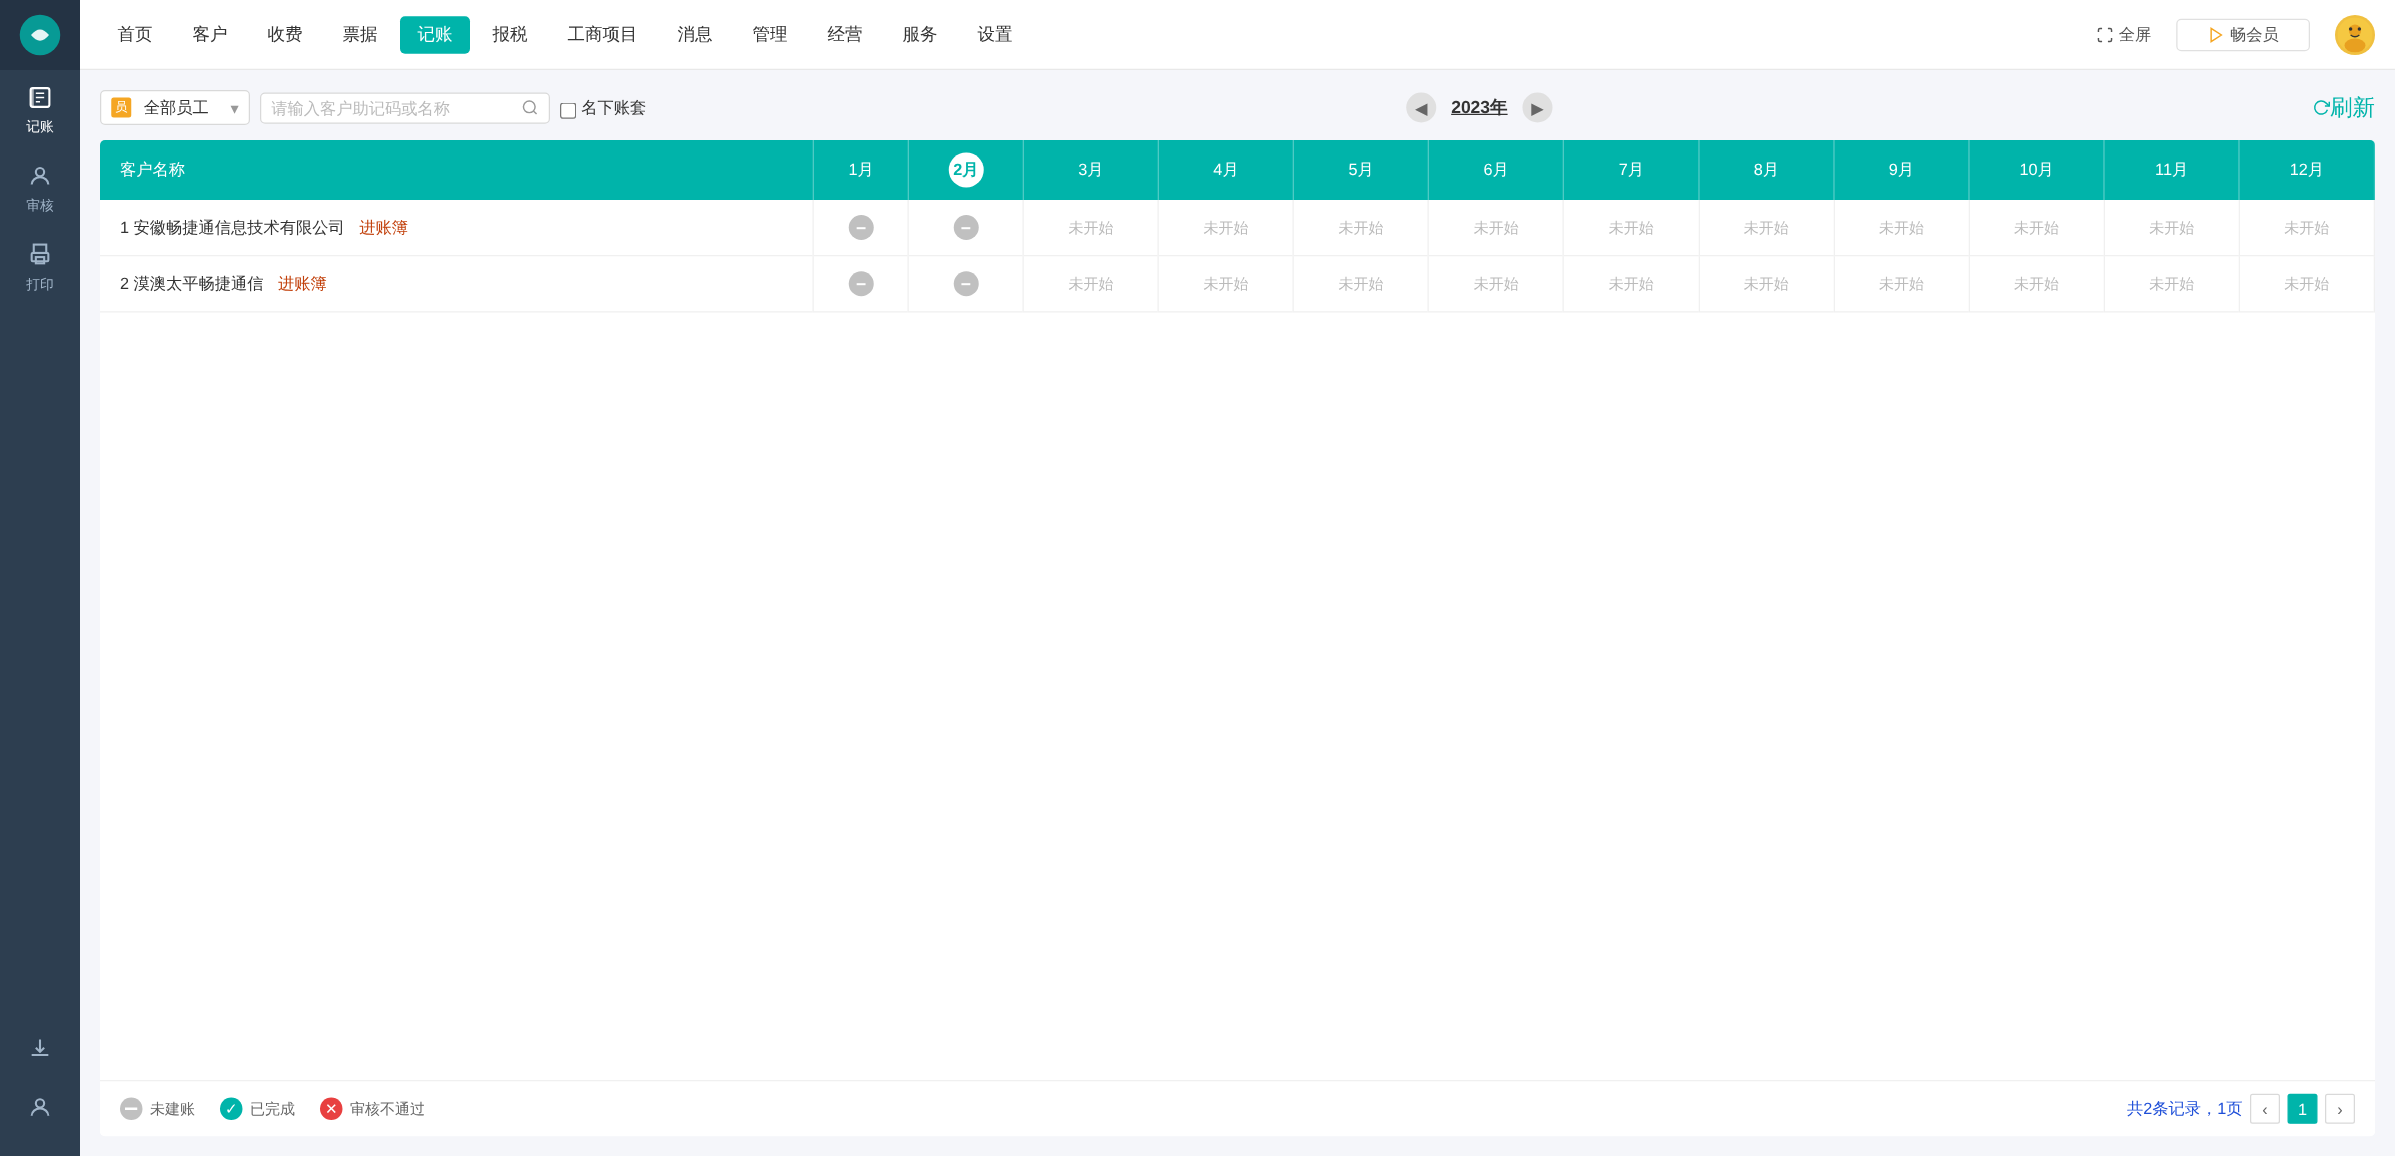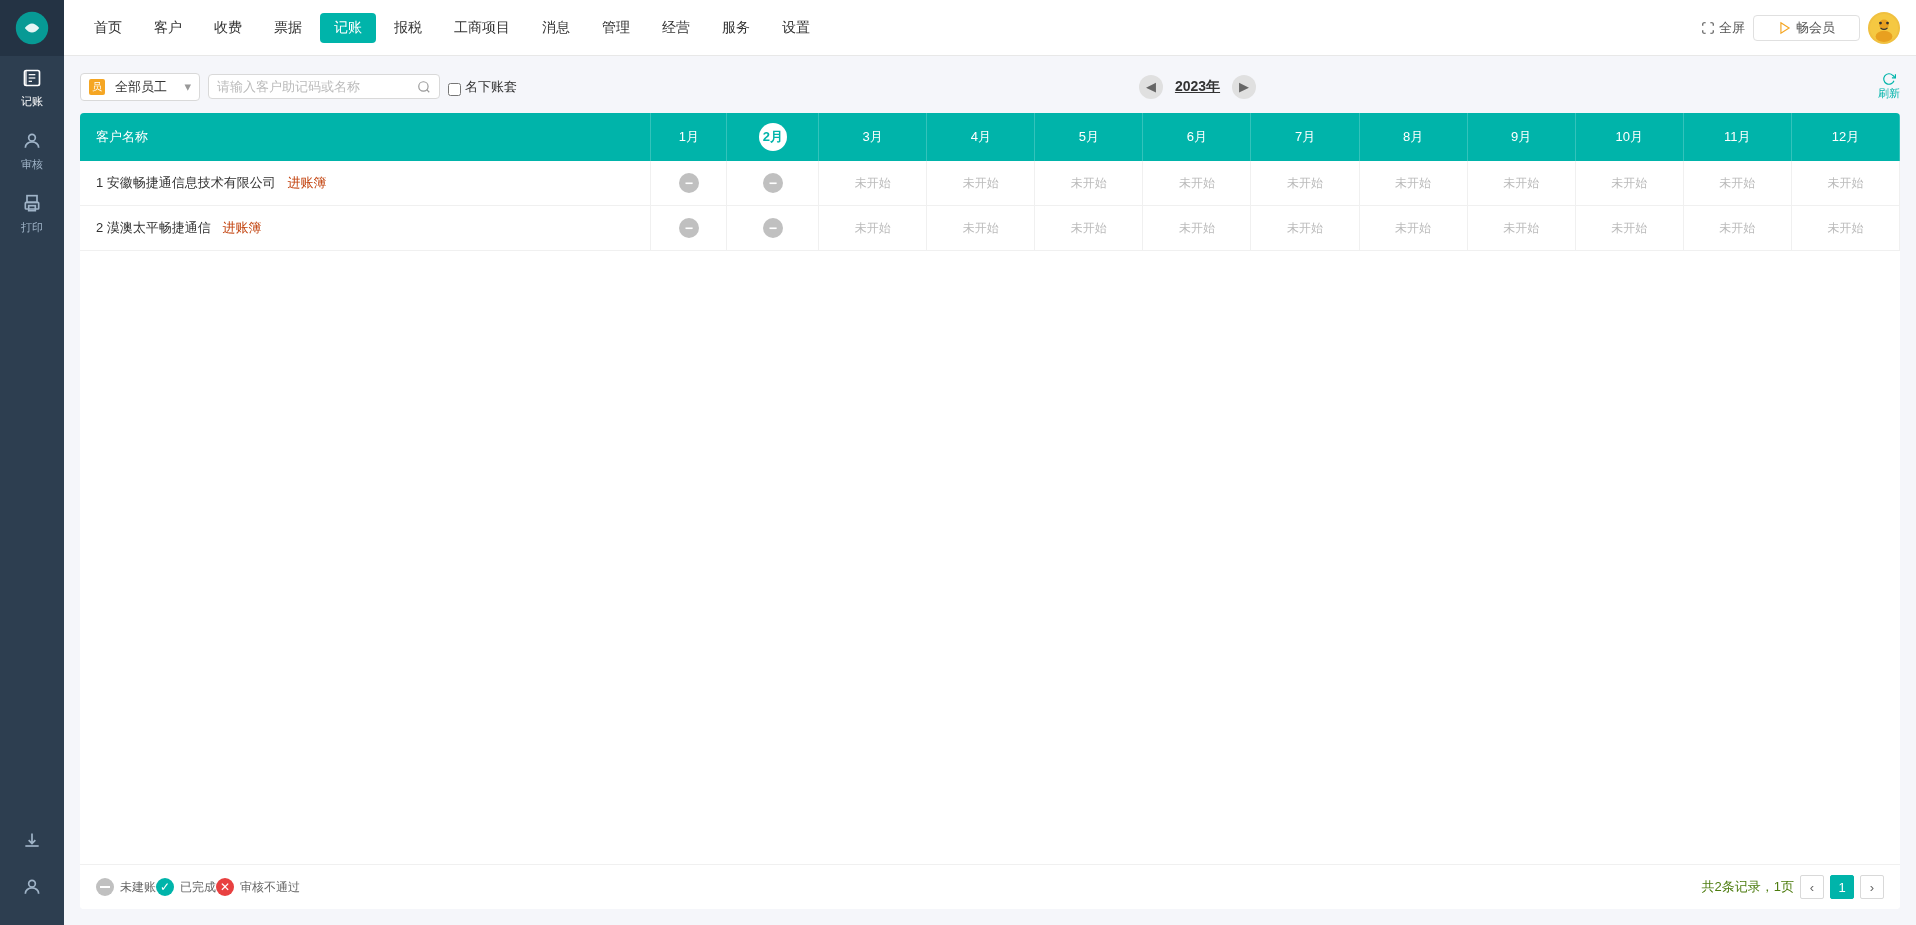--- a/index.html
+++ b/index.html
@@ -99,21 +99,21 @@
       white-space: nowrap;
     }
     .nav-item.active {
       background: #00b4aa;
       color: #fff;
       border-radius: 4px;
     }
     .topnav-right {
       display: flex;
       align-items: center;
-      gap: 8px;
+      gap: 20px;
     }
     .fullscreen-btn {
       display: flex;
       align-items: center;
       gap: 4px;
       cursor: pointer;
       color: #555;
       font-size: 13px;
     }
     .member-btn {
@@ -231,22 +231,21 @@
       font-weight: 600;
       color: #333;
       text-decoration: underline;
     }
     .refresh-btn {
       display: flex;
       align-items: center;
       gap: 0;
       cursor: pointer;
       color: #00b4aa;
-      font-size: 11px;
-      flex-direction: column;
+      font-size: 18px;
     }
 
     
     .table-container {
       flex: 1;
       background: #fff;
       border-radius: 4px;
       overflow: hidden;
       display: flex;
       flex-direction: column;
@@ -327,20 +326,21 @@
       color: #bbb;
       font-size: 12px;
     }
 
     
     .table-footer {
       padding: 10px 16px;
       border-top: 1px solid #f0f0f0;
       display: flex;
       align-items: center;
+      gap: 20px;
       background: #fff;
       flex-shrink: 0;
     }
     .legend-item {
       display: flex;
       align-items: center;
       gap: 6px;
       font-size: 12px;
       color: #666;
     }
@@ -376,21 +376,21 @@
       font-size: 12px;
     }
     .pagination {
       margin-left: auto;
       display: flex;
       align-items: center;
       gap: 6px;
       font-size: 13px;
       color: #666;
     }
-    .page-info { color: #4d7c0f; }
+    .page-info { color: #1d4ed8; }
     .page-btn {
       width: 24px;
       height: 24px;
       border: 1px solid #d9d9d9;
       border-radius: 2px;
       display: flex;
       align-items: center;
       justify-content: center;
       cursor: pointer;
       color: #666;

